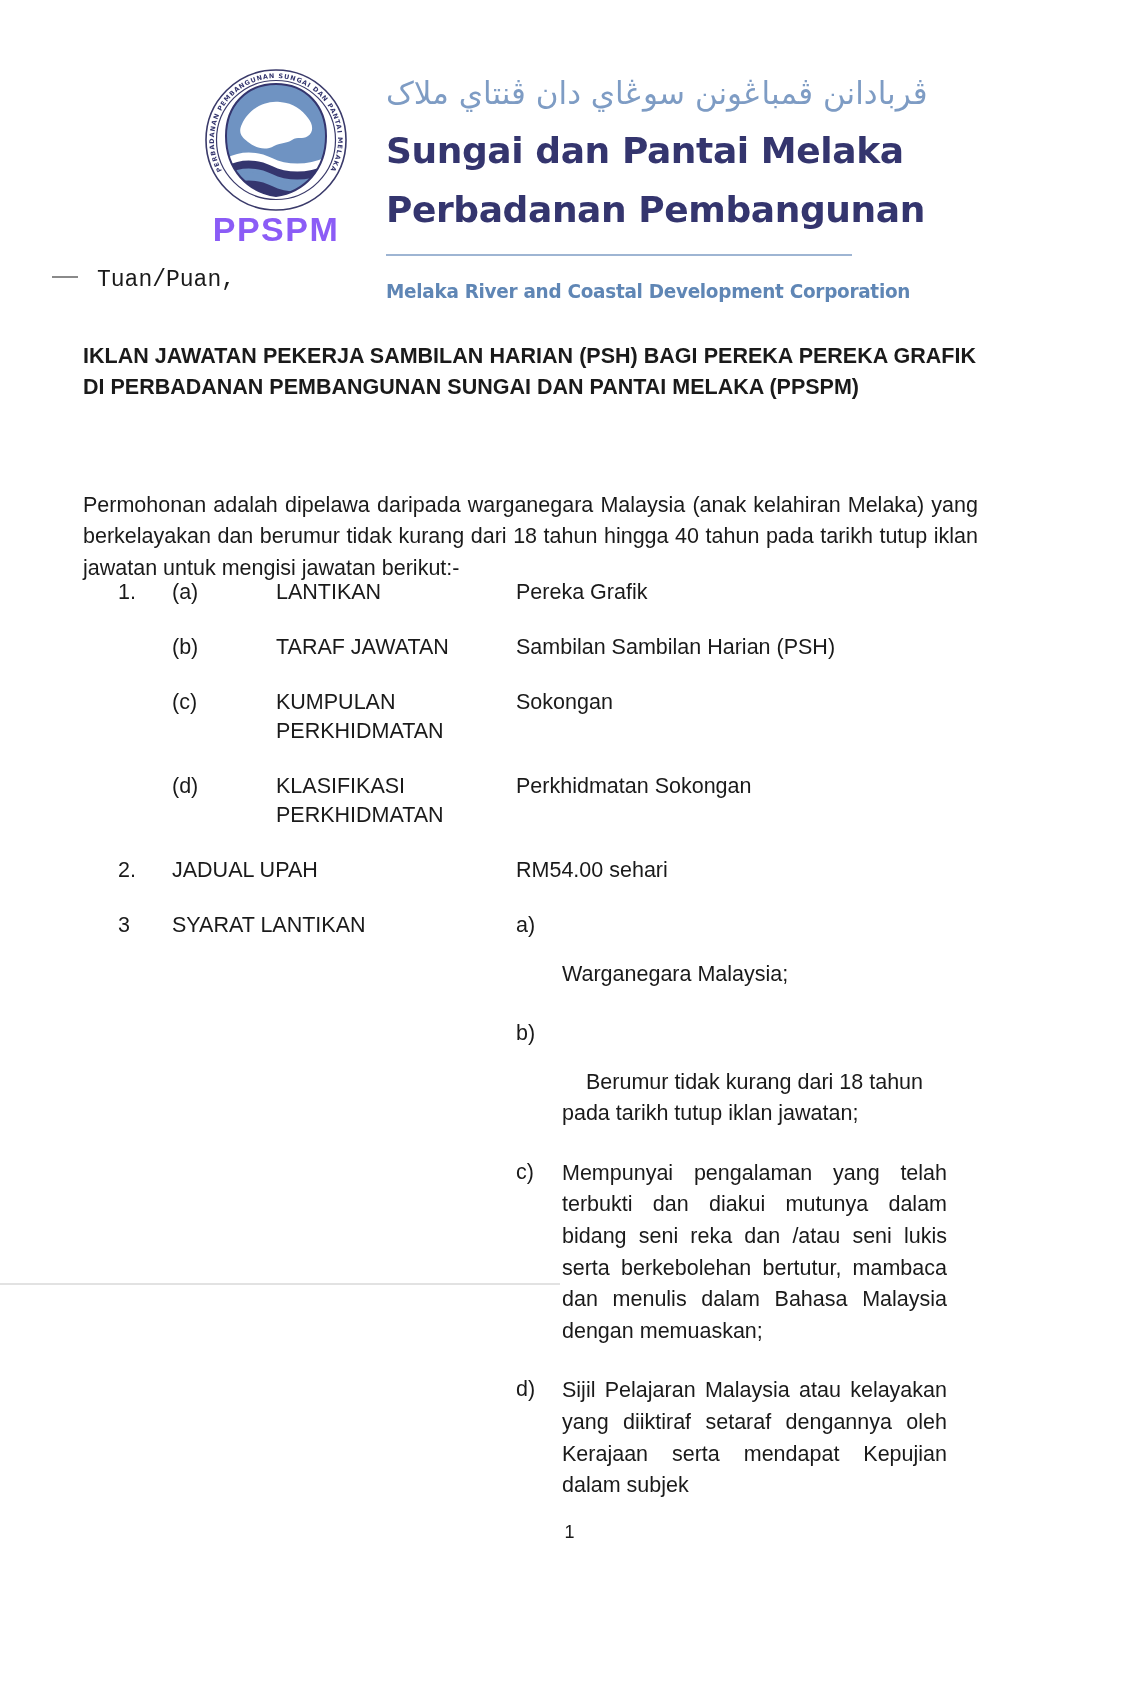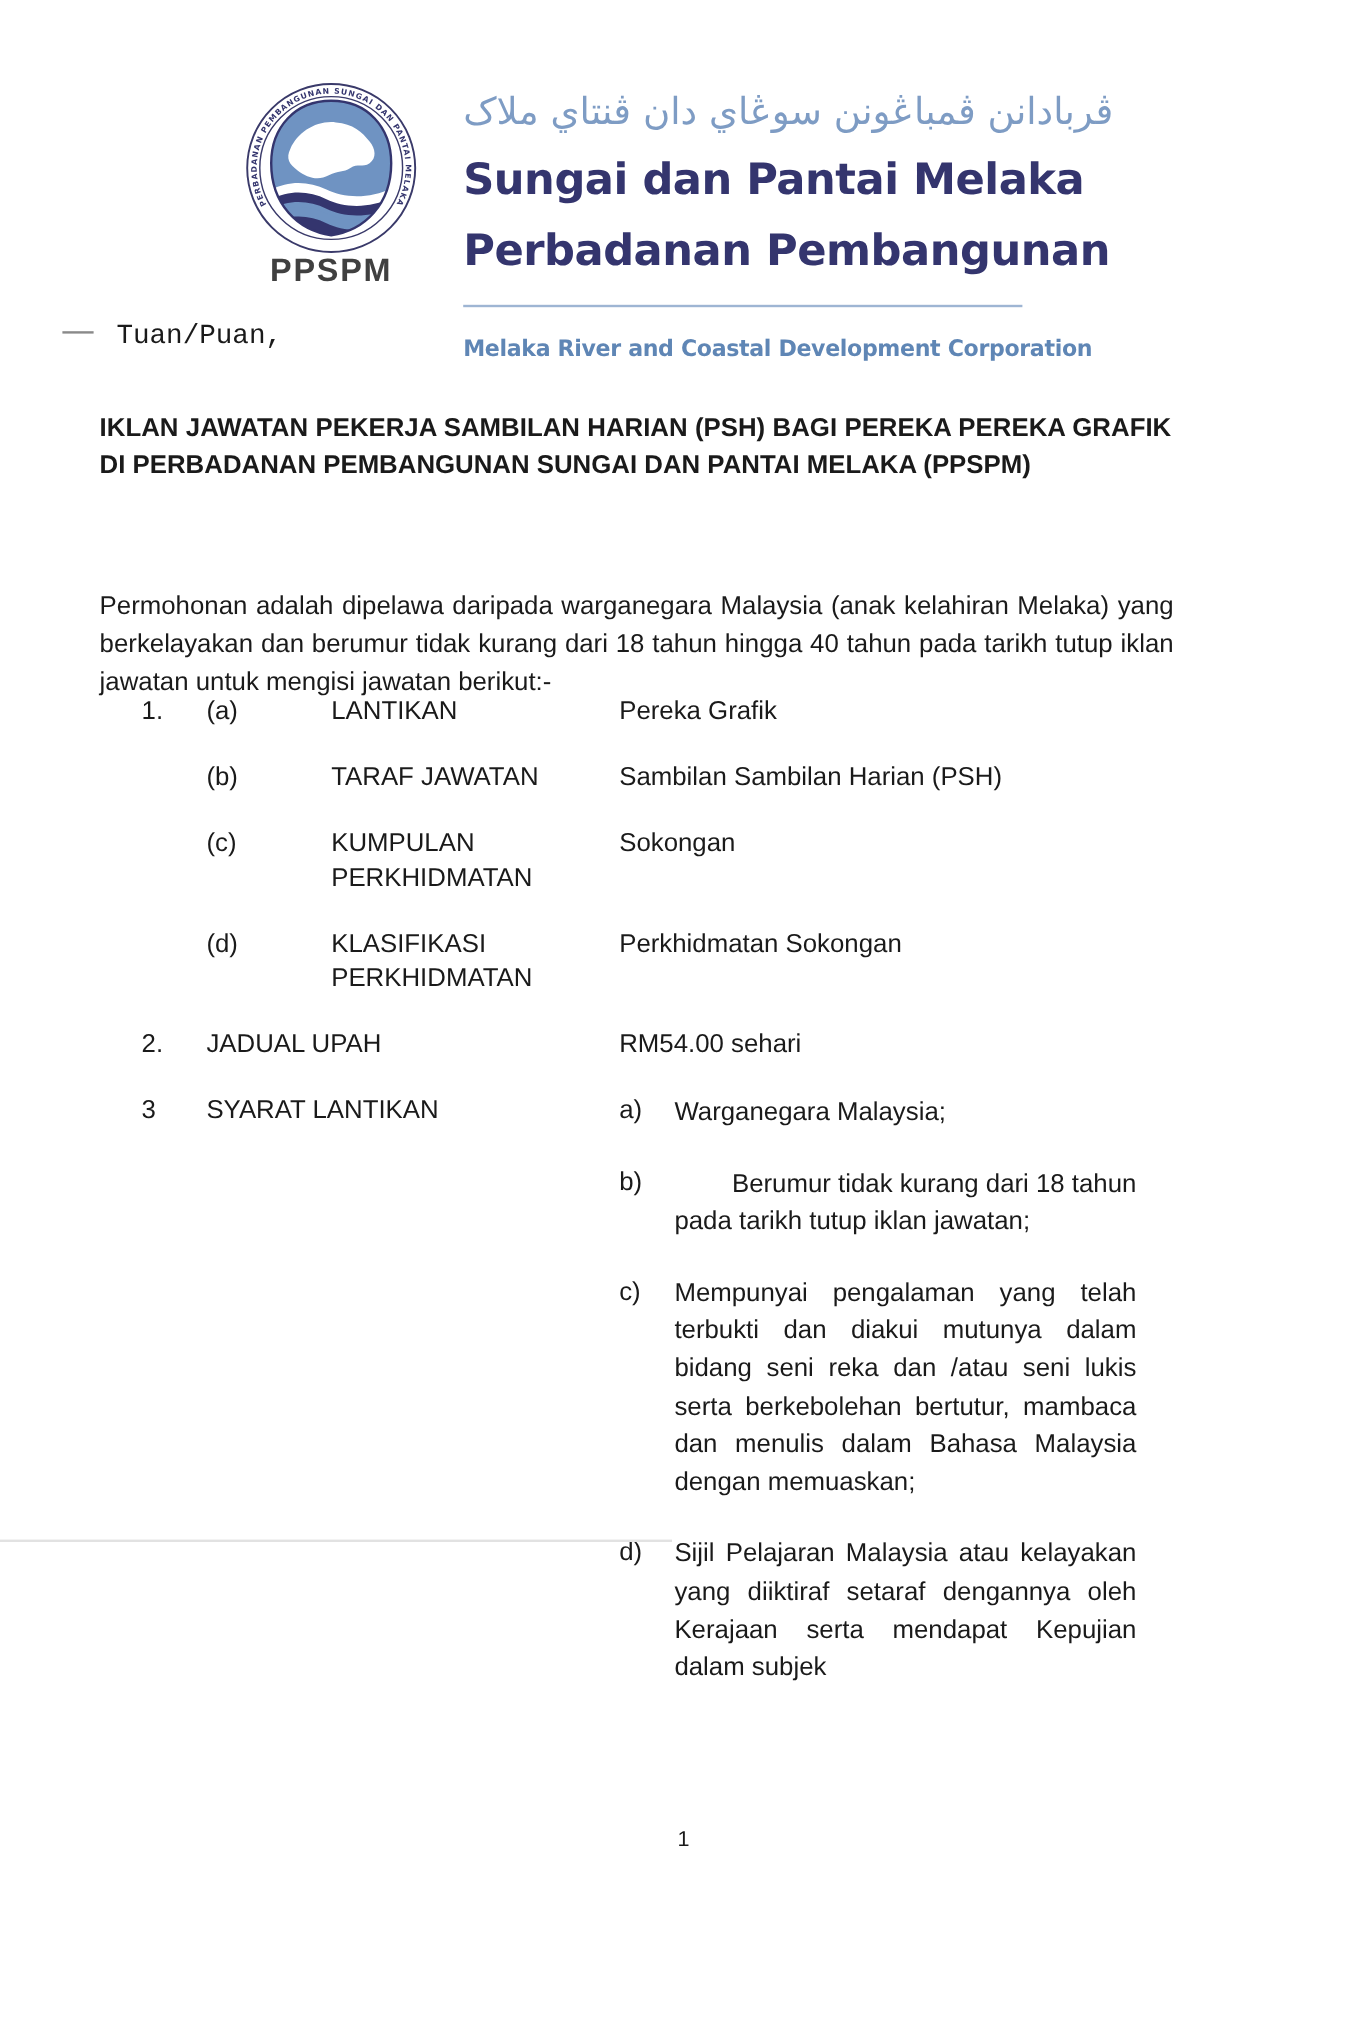--- a/index.html
+++ b/index.html
@@ -42,23 +42,23 @@
   }
   .logo-mark {
     width: 148px;
     height: 148px;
     position: relative;
   }
   .logo-mark svg { display: block; }
   .logo-acronym {
     font-family: "Liberation Sans", sans-serif;
     font-weight: bold;
-    font-size: 27px;
+    font-size: 34px;
     letter-spacing: 1.5px;
-    color: #404040;
+    color: #8b5cf6;
     margin-top: -4px;
   }
   .name-block {
     margin-left: 30px;
     padding-top: 12px;
     display: flex;
     flex-direction: column;
     gap: 20px;
   }
   .jawi {
@@ -204,21 +204,22 @@
     flex: 0 0 46px;
   }
   .cond-text {
     width: 385px;
     flex: 0 0 385px;
     text-align: justify;
     text-align-last: left;
     line-height: 1.47;
   }
   .cond-text.ragged {
-    text-align: right;
+    text-align: center;
+    margin-top: 48px;
   }
 
   .page-number {
     position: absolute;
     left: 0;
     top: 1522px;
     width: 1139px;
     text-align: center;
     font-size: 18px;
   }

